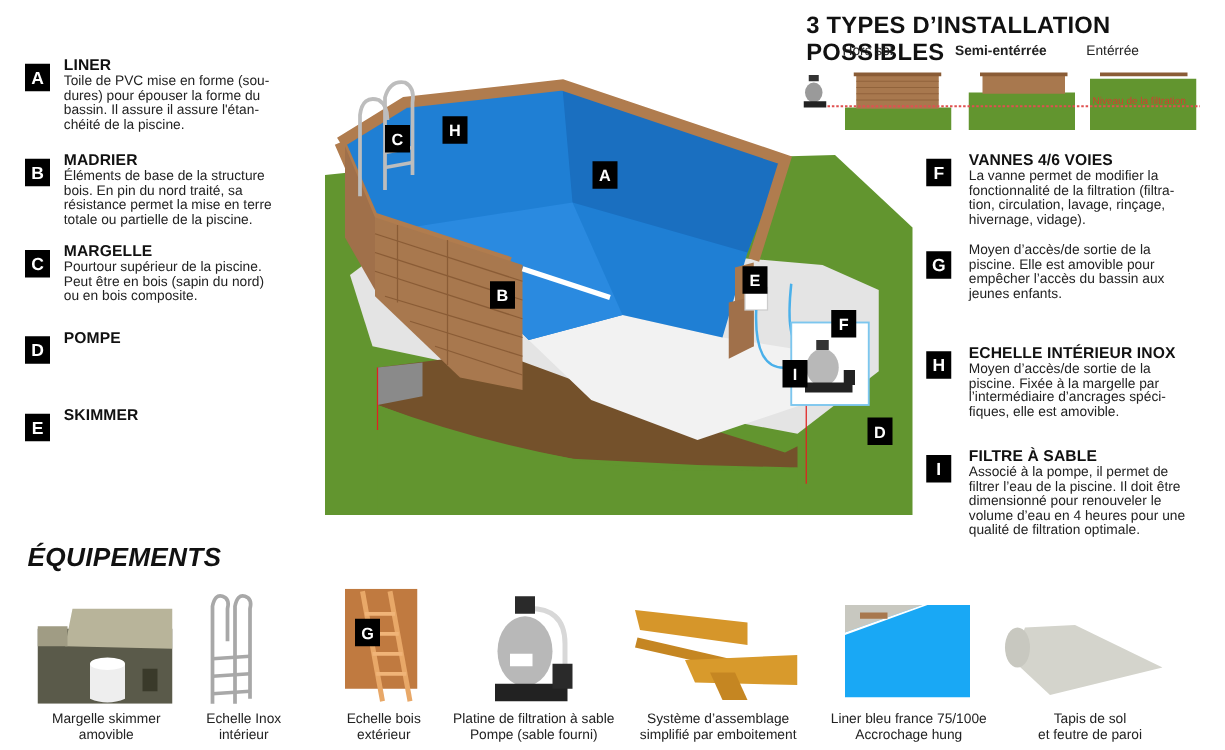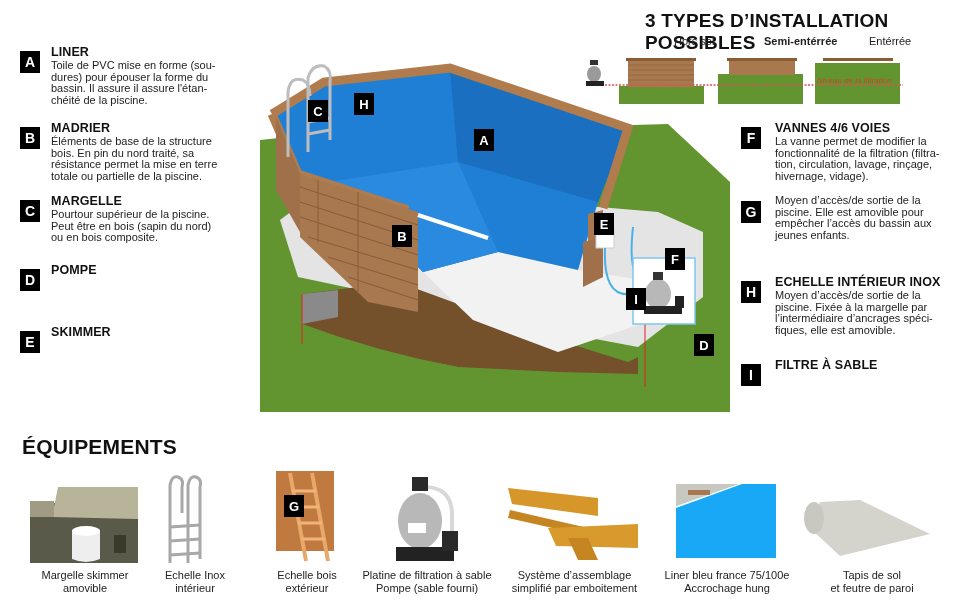--- a/index.html
+++ b/index.html
@@ -9,21 +9,21 @@
   .item { position: absolute; }
   .item-title { font-weight: bold; font-size: 12.5px; line-height: 15px; color: #111; letter-spacing: 0.1px; }
   .item-desc { font-size: 11px; line-height: 11.5px; color: #222; }
   .left .badge { left: 0; top: 6px; }
   .left .text { position: absolute; left: 31px; top: 0; }
   .right .badge { left: 0; top: 6px; }
   .right .text { position: absolute; left: 34px; top: 0; }
   .label-badge { position: absolute; width: 20px; height: 22px; background: #000; color: #fff; font-weight: bold; font-size: 13px; display: flex; align-items: center; justify-content: center; }
   .types-title { position: absolute; left: 645px; top: 10px; font-weight: bold; font-size: 19px; letter-spacing: 0.2px; }
   .type-label { position: absolute; top: 35px; font-size: 11px; color: #222; }
-  .equip-title { position: absolute; left: 22px; top: 435px; font-weight: bold; font-size: 21px; letter-spacing: 0.2px; }
+  .equip-title { position: absolute; left: 22px; top: 435px; font-weight: bold; font-size: 21px; letter-spacing: 0.2px; font-style: italic; }
   .caption { position: absolute; top: 569px; font-size: 11px; line-height: 12.5px; text-align: center; color: #222; }
 </style>
 </head>
 <body>
 
 <div class="item left" style="left:20px; top:45px; width:230px; height:70px;">
   <div class="badge">A</div>
   <div class="text">
     <div class="item-title">LINER</div>
     <div class="item-desc">
@@ -136,21 +136,21 @@
   <div class="label-badge" style="left:336px; top:151px;">E</div>
   <div class="label-badge" style="left:407px; top:186px;">F</div>
   <div class="label-badge" style="left:368px; top:226px;">I</div>
   <div class="label-badge" style="left:436px; top:272px;">D</div>
 </div>
 
 <div class="types-title">3 TYPES D’INSTALLATION POSSIBLES</div>
 <div class="type-label" style="left:674px;">Hors sol</div>
 <div class="type-label" style="left:764px;font-weight:bold;">Semi-entérrée</div>
 <div class="type-label" style="left:869px;">Entérrée</div>
-<div class="abs" style="left:583px; top:55px; width:320px; height:50px;font-style:italic;">
+<div class="abs" style="left:640px; top:55px; width:320px; height:50px;">
   <svg width="320" height="50" viewBox="0 0 320 50">
 
     <ellipse cx="11" cy="19" rx="7" ry="8" fill="#9a9a9a"></ellipse>
     <rect x="7" y="5" width="8" height="5" fill="#333"></rect>
     <rect x="3" y="26" width="18" height="5" fill="#222"></rect>
 
     <rect x="36" y="31" width="85" height="18" fill="#62952f"></rect>
     <rect x="45" y="5" width="66" height="27" fill="#a8784e"></rect>
     <rect x="43" y="3" width="70" height="3" fill="#8a5c36"></rect>
     <g stroke="#8a5c36" stroke-width="0.6">
@@ -204,20 +204,27 @@
         <div>piscine. Fixée à la margelle par</div>
         <div>l’intermédiaire d’ancrages spéci-</div>
         <div>fiques, elle est amovible.</div>
     </div>
   </div>
 </div>
 <div class="item right" style="left:741px; top:358px; width:235px; height:80px;">
   <div class="badge">I</div>
   <div class="text">
     <div class="item-title">FILTRE À SABLE</div>
+    <div class="item-desc">
+      <div>Associé à la pompe, il permet de</div>
+        <div>filtrer l’eau de la piscine. Il doit être</div>
+        <div>dimensionné pour renouveler le</div>
+        <div>volume d’eau en 4 heures pour une</div>
+        <div>qualité de filtration optimale.</div>
+    </div>
   </div>
 </div>
 
 <div class="equip-title">ÉQUIPEMENTS</div>
 
 <div class="abs" style="left:30px; top:483px; width:108px; height:80px;">
   <svg width="108" height="80" viewBox="0 0 108 80">
     <rect x="0" y="20" width="108" height="60" fill="#5a5a4a"></rect>
     <polygon points="28,4 108,4 108,36 22,34" fill="#b8b49a"></polygon>
     <rect x="0" y="18" width="24" height="16" fill="#a09c84"></rect>

